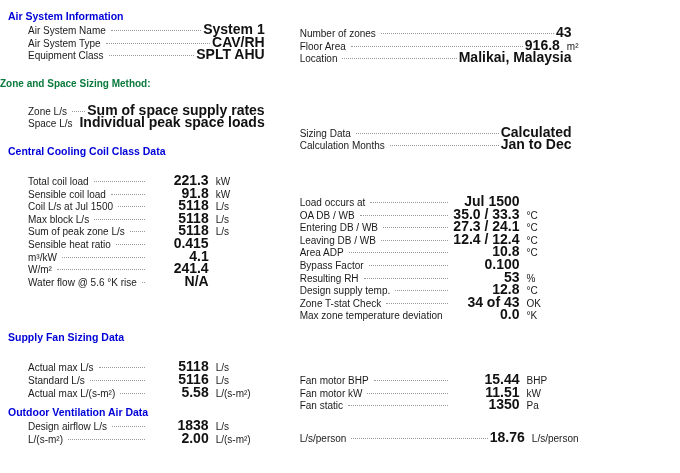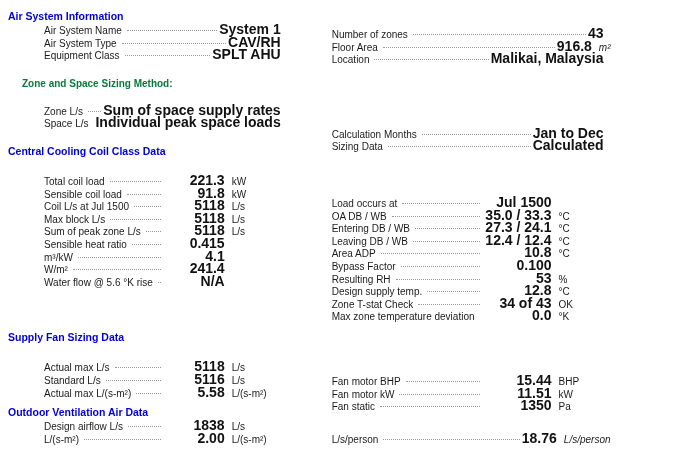--- a/index.html
+++ b/index.html
@@ -8,50 +8,48 @@
     background:#ffffff;
     font-family:"Liberation Sans","DejaVu Sans",sans-serif;
     font-size:10px;
     color:#1a1a1a;
     overflow:hidden;
     position:relative;
   }
   .sheet{position:relative;width:680px;height:473px;}
 
   
-  .cols{display:flex;width:552px;align-items:flex-end;}
+  .cols{display:flex;width:552px;}
   .col{width:340px;position:relative;}
 
   .section{ }
   .sec-title{
     color:#0000d8;
     font-weight:bold;
     font-size:10.5px;
     padding-left:8px;
     line-height:13px;
     white-space:nowrap;
   }
   .sub-title{
     color:#0a7a3c;
     font-weight:bold;
     font-size:10px;
-    padding-left:22px;
     line-height:13px;
     white-space:nowrap;
   }
 
   
   .row{
     display:flex;
     align-items:baseline;
     line-height:12.6px;
     height:12.6px;
     padding-left:28px;
     white-space:nowrap;
-    margin-left:16px;
   }
   .row .lbl{
     flex:0 0 auto;
     color:#1a1a1a;
     font-size:10px;
     padding-right:3px;
   }
   .row .dots{
     flex:1 1 auto;
     position:relative;
@@ -80,21 +78,21 @@
     padding-left:7px;
   }
   
   .col-left .row .val{width:62px;}
   .col-left .row .unit{width:56px;}
   .col-right .row .val{width:70px;}
   .col-right .row .unit{width:52px;}
 
   
   .row.wide .val{width:auto;}
-  .row.wide .unit{width:auto;font-style:italic;}
+  .row.wide .unit{width:auto;}
   .spacer-8{height:8px;}
   .spacer-10{height:10px;}
   .spacer-14{height:14px;}
   .spacer-16{height:16px;}
   .spacer-20{height:20px;}
   .spacer-26{height:26px;}
   .spacer-44{height:44px;}
   .spacer-52{height:52px;}
   .spacer-62{height:62px;}
 </style>
@@ -288,29 +286,29 @@
           <span class="dots"></span>
           <span class="val">Malikai, Malaysia</span>
           <span class="unit"></span>
         </div>
       </div>
 
       <div class="spacer-62"></div>
 
       <div class="section">
         <div class="row wide">
+          <span class="lbl">Sizing Data</span>
+          <span class="dots"></span>
+          <span class="val">Calculated</span>
+          <span class="unit"></span>
+        </div>
+        <div class="row wide">
           <span class="lbl">Calculation Months</span>
           <span class="dots"></span>
           <span class="val">Jan to Dec</span>
-          <span class="unit"></span>
-        </div>
-        <div class="row wide">
-          <span class="lbl">Sizing Data</span>
-          <span class="dots"></span>
-          <span class="val">Calculated</span>
           <span class="unit"></span>
         </div>
       </div>
 
       <div class="spacer-44"></div>
 
       <div class="section">
         <div class="row">
           <span class="lbl">Load occurs at</span>
           <span class="dots"></span>

